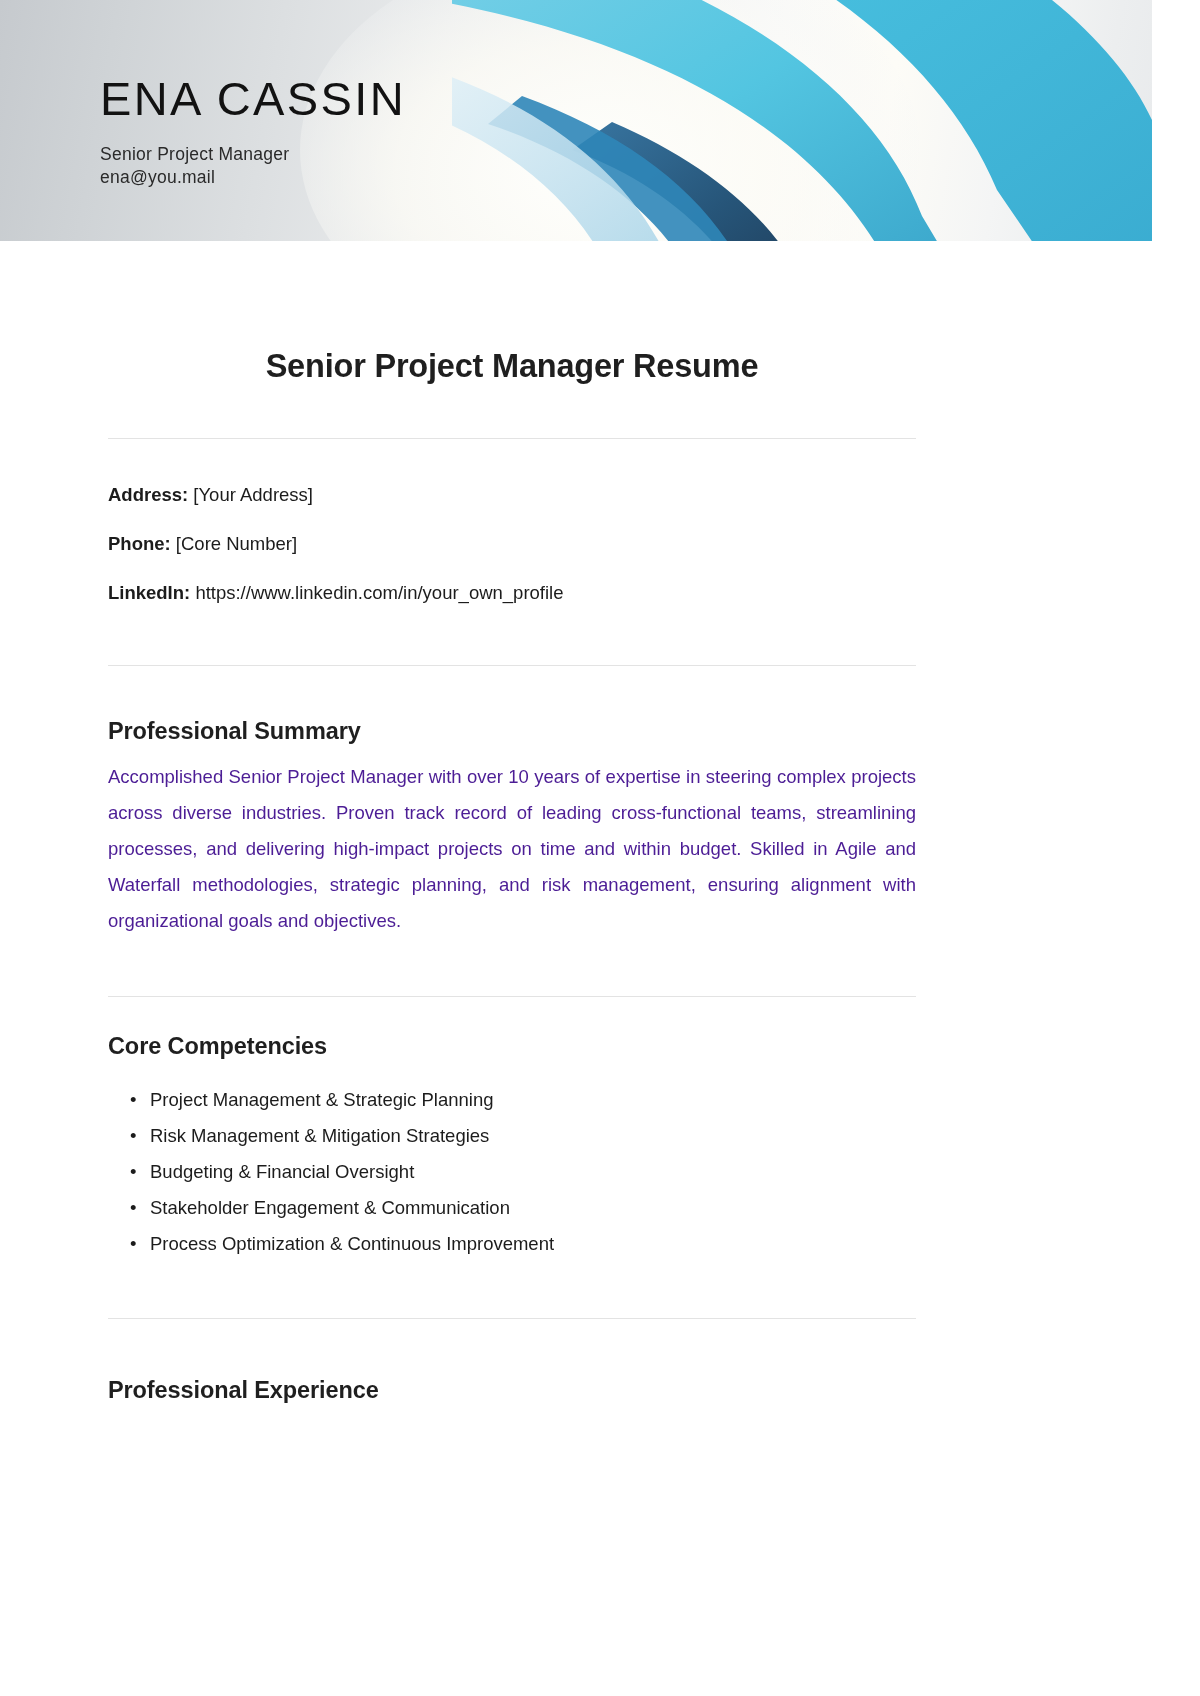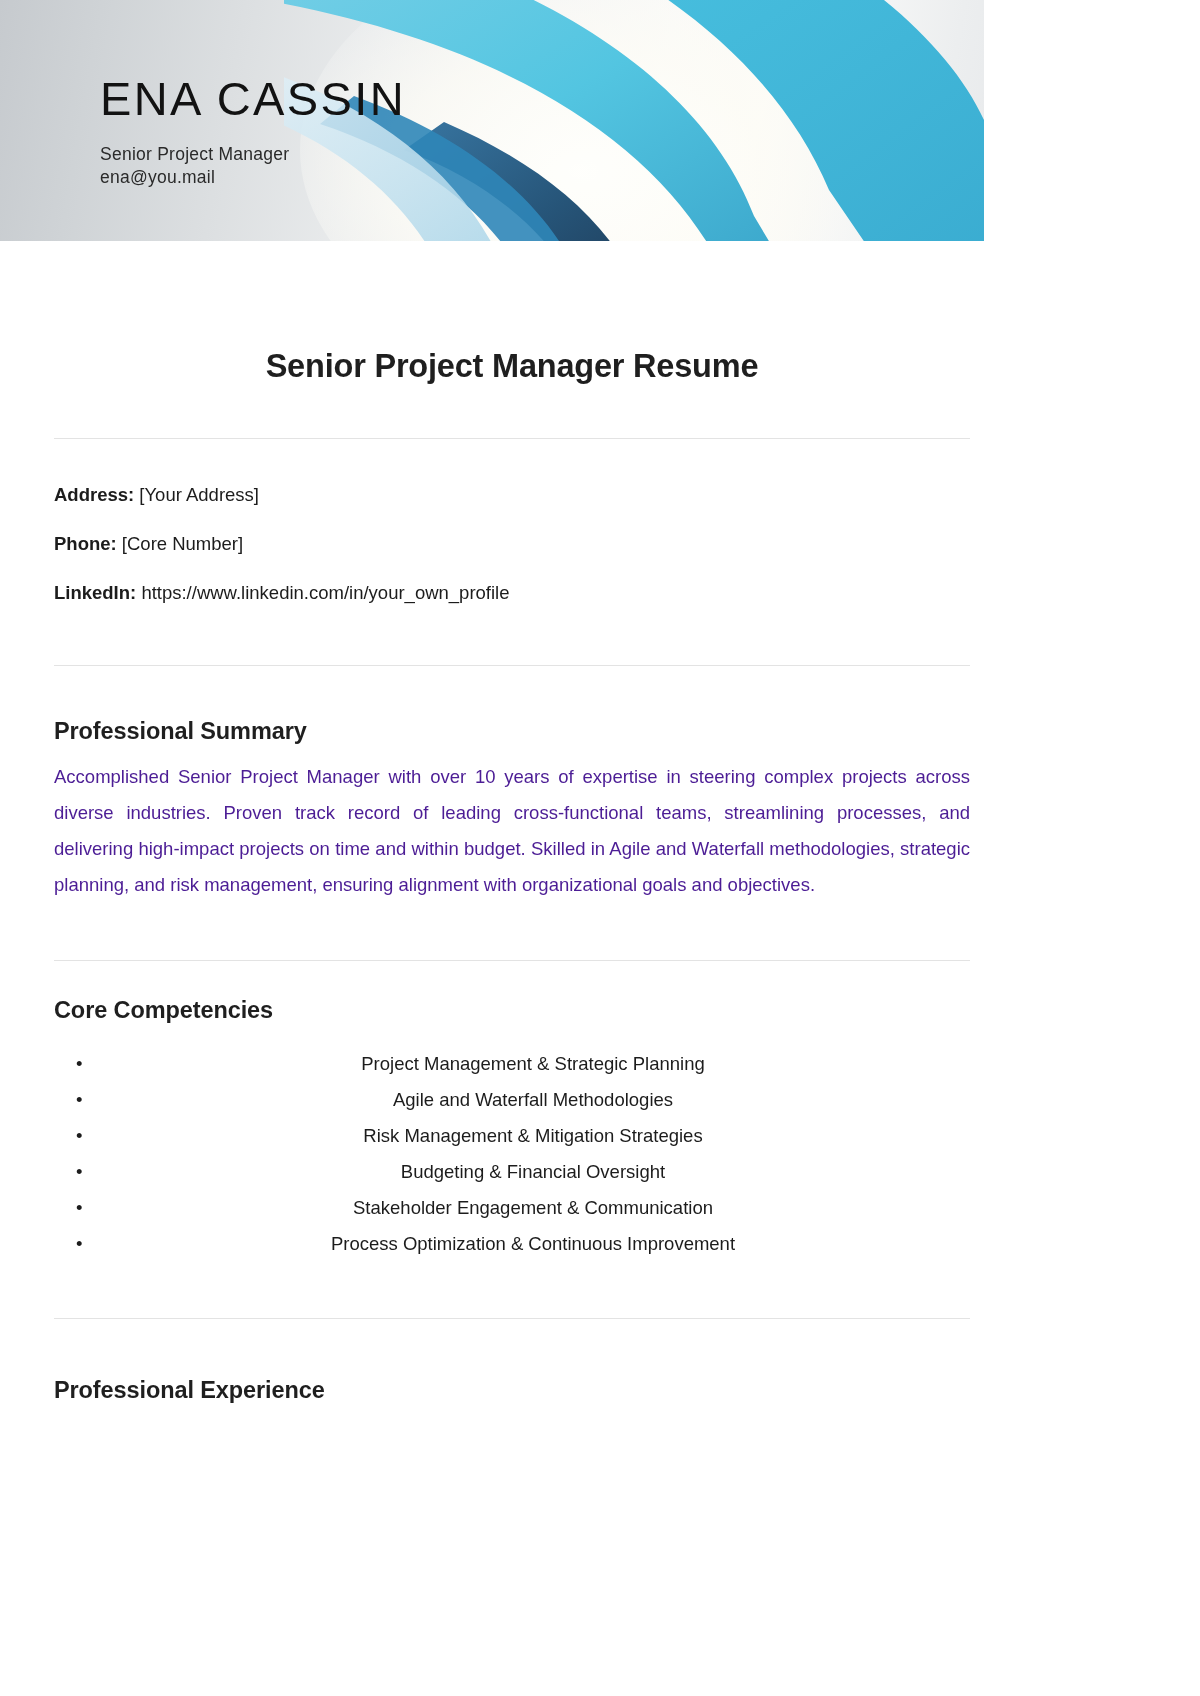--- a/index.html
+++ b/index.html
@@ -13,21 +13,21 @@
     height: 1696px;
     font-family: "Liberation Sans", sans-serif;
     color: #1c1c1c;
     overflow: hidden;
     position: relative;
   }
 
   
   .header {
     position: relative;
-    width: 984px;
+    width: 1152px;
     height: 241px;
     overflow: hidden;
     background: linear-gradient(100deg,
         #c6cace 0%,
         #cfd3d6 10%,
         #dcdfe1 24%,
         #e9ebec 38%,
         #f3f4f4 52%,
         #fafaf8 66%,
         #fdfcf7 76%,
@@ -82,21 +82,21 @@
     margin-top: 2px;
     font-size: 17.5px;
     font-weight: 400;
     color: #2a2a2a;
     letter-spacing: 0.25px;
   }
 
   
   .doc {
     position: relative;
-    padding: 0 54px;
+    padding: 0 108px;
     box-sizing: border-box;
     width: 1024px;
   }
   .doc-title {
     text-align: center;
     font-size: 32.5px;
     font-weight: 700;
     color: #1f1f1f;
     letter-spacing: -0.2px;
     margin-top: 107px;
@@ -138,21 +138,20 @@
     line-height: 36px;
     color: #4c1d95;
     text-align: justify;
     text-justify: inter-word;
   }
 
   .competency-list {
     margin: 22px 0 0 0;
     padding-left: 22px;
     list-style: none;
-    text-align: center;
   }
   .competency-list li {
     font-size: 18.5px;
     line-height: 36px;
     color: #1c1c1c;
     position: relative;
     padding-left: 20px;
   }
   .competency-list li::before {
     content: "•";
@@ -248,21 +247,20 @@
   <div class="rule rule-contact"></div>
 
   <div class="section-heading heading-summary">Professional Summary</div>
   <p class="summary-text">Accomplished Senior Project Manager with over 10 years of expertise in steering complex projects across diverse industries. Proven track record of leading cross-functional teams, streamlining processes, and delivering high-impact projects on time and within budget. Skilled in Agile and Waterfall methodologies, strategic planning, and risk management, ensuring alignment with organizational goals and objectives.</p>
 
   <div class="rule rule-summary"></div>
 
   <div class="section-heading heading-core">Core Competencies</div>
   <ul class="competency-list">
     <li>Project Management &amp; Strategic Planning</li>
-    <li>Agile and Waterfall Methodologies</li>
     <li>Risk Management &amp; Mitigation Strategies</li>
     <li>Budgeting &amp; Financial Oversight</li>
     <li>Stakeholder Engagement &amp; Communication</li>
     <li>Process Optimization &amp; Continuous Improvement</li>
   </ul>
 
   <div class="rule rule-core"></div>
 
   <div class="section-heading heading-exp">Professional Experience</div>
 </div>

